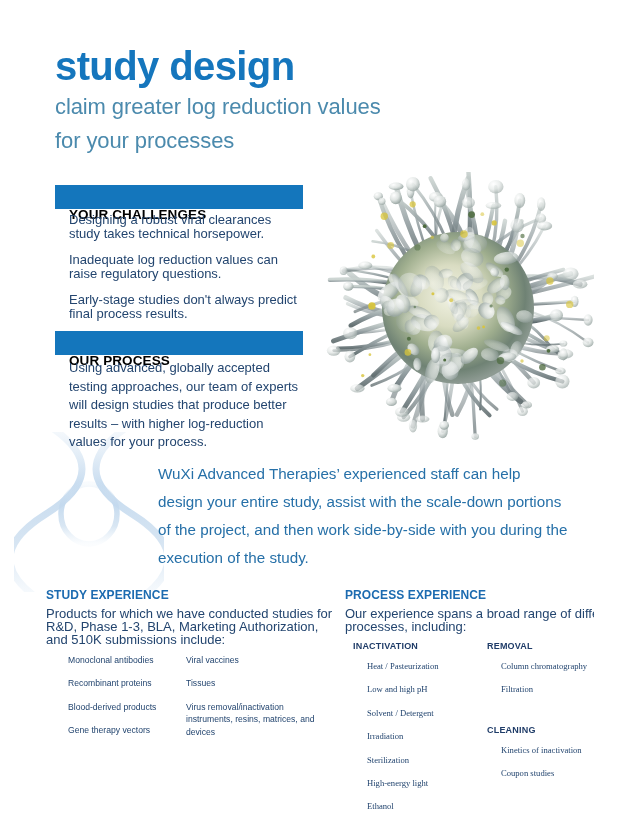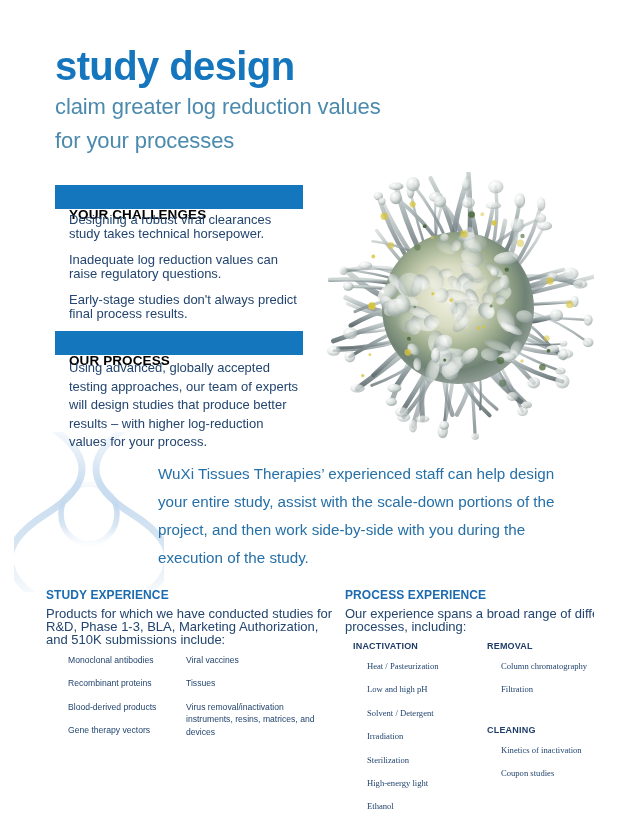--- a/index.html
+++ b/index.html
@@ -505,21 +505,21 @@
     <p class="para">Early-stage studies don't always predict final process results.</p>
   </div>
 
   <div class="bar" id="bar-solution">
     <span class="bar-label">OUR PROCESS</span>
   </div>
   <div class="block" id="block-solution">
     <p class="para">Using advanced, globally accepted testing approaches, our team of experts will design studies that produce better results – with higher log-reduction values for your process.</p>
   </div>
 
-  <p class="pullquote">WuXi Tissues Therapies’ experienced staff can help design your entire study, assist with the scale-down portions of the project, and then work side-by-side with you during the execution of the study.</p>
+  <p class="pullquote">WuXi Advanced Therapies’ experienced staff can help design your entire study, assist with the scale-down portions of the project, and then work side-by-side with you during the execution of the study.</p>
 
   <div class="col-left">
     <div class="sec-title">STUDY EXPERIENCE</div>
     <div class="sec-intro">Products for which we have conducted studies for R&amp;D, Phase 1-3, BLA,  Marketing Authorization, and 510K submissions include:</div>
     <div class="two-cols">
       <div class="list-col lc-a">
         <div class="item">Monoclonal antibodies</div>
         <div class="item">Recombinant proteins</div>
         <div class="item">Blood-derived products</div>
         <div class="item">Gene therapy vectors</div>

